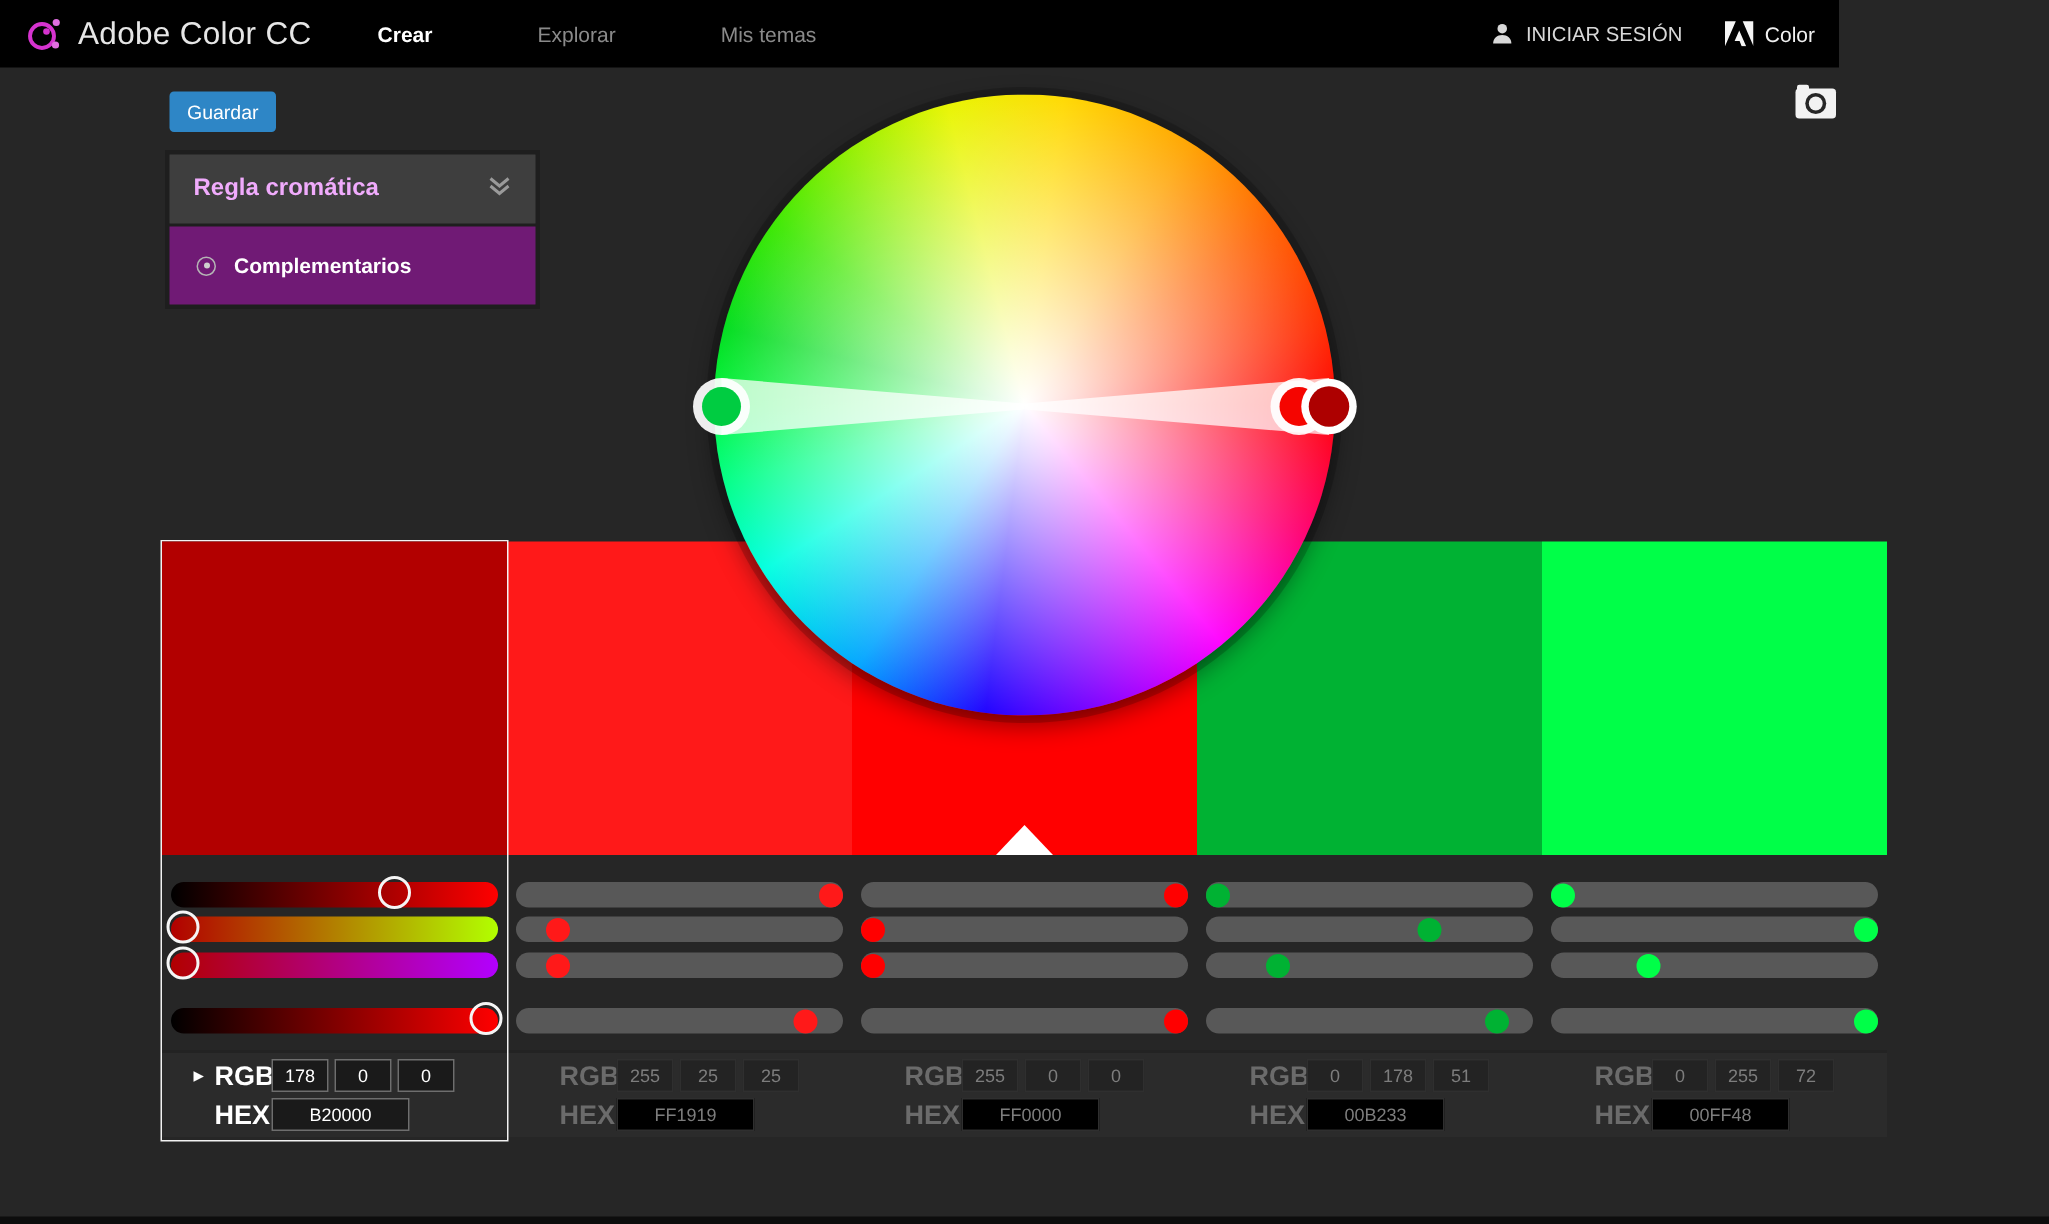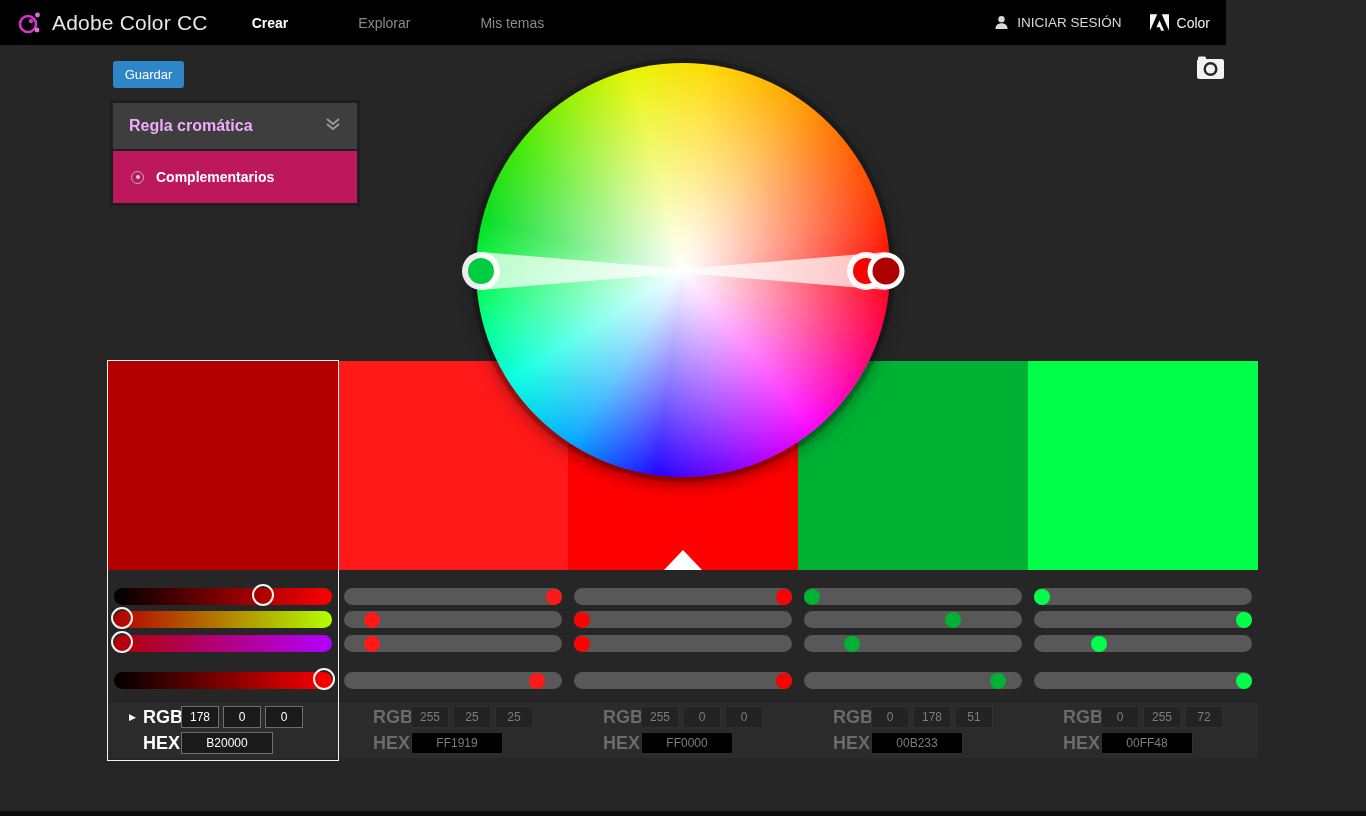--- a/index.html
+++ b/index.html
@@ -21,21 +21,21 @@
   
   .save-btn { position:absolute; left:113px; top:61px; width:71px; height:27px; background:#2e86c6;
               border:none; border-radius:3px; color:#fff; font-size:13px; font-family:inherit; cursor:pointer; z-index:30; }
 
   
   .rule-panel { position:absolute; left:110px; top:100px; width:250px; z-index:30;
                 border:3px solid #1e1e1e; background:#1e1e1e; }
   .rule-header { height:46px; background:#3e3e3e; display:flex; align-items:center; padding:0 16px; cursor:pointer; }
   .rule-title { color:#f0abfc; font-size:16px; font-weight:bold; }
   .rule-chevron { margin-left:auto; color:#9a9a9a; }
-  .rule-item { height:52px; background:#be185d; margin-top:2px; display:flex; align-items:center; padding:0 18px; gap:12px; cursor:pointer; }
+  .rule-item { height:52px; background:#701a75; margin-top:2px; display:flex; align-items:center; padding:0 18px; gap:12px; cursor:pointer; }
   .radio { width:13px; height:13px; border:1.5px solid #b5b5b5; border-radius:50%; position:relative; flex:none; }
   .radio::after { content:""; position:absolute; inset:3.5px; border-radius:50%; background:#cfcfcf; }
   .rule-item-label { color:#ffffff; font-size:14px; font-weight:bold; }
 
   
   .camera-btn { position:absolute; left:1196px; top:55px; width:30px; height:26px; background:transparent; border:none; cursor:pointer; z-index:30; }
 
   
   .wheel { position:absolute; left:476px; top:63px; width:414px; height:414px; border-radius:50%; z-index:20;
     background:

